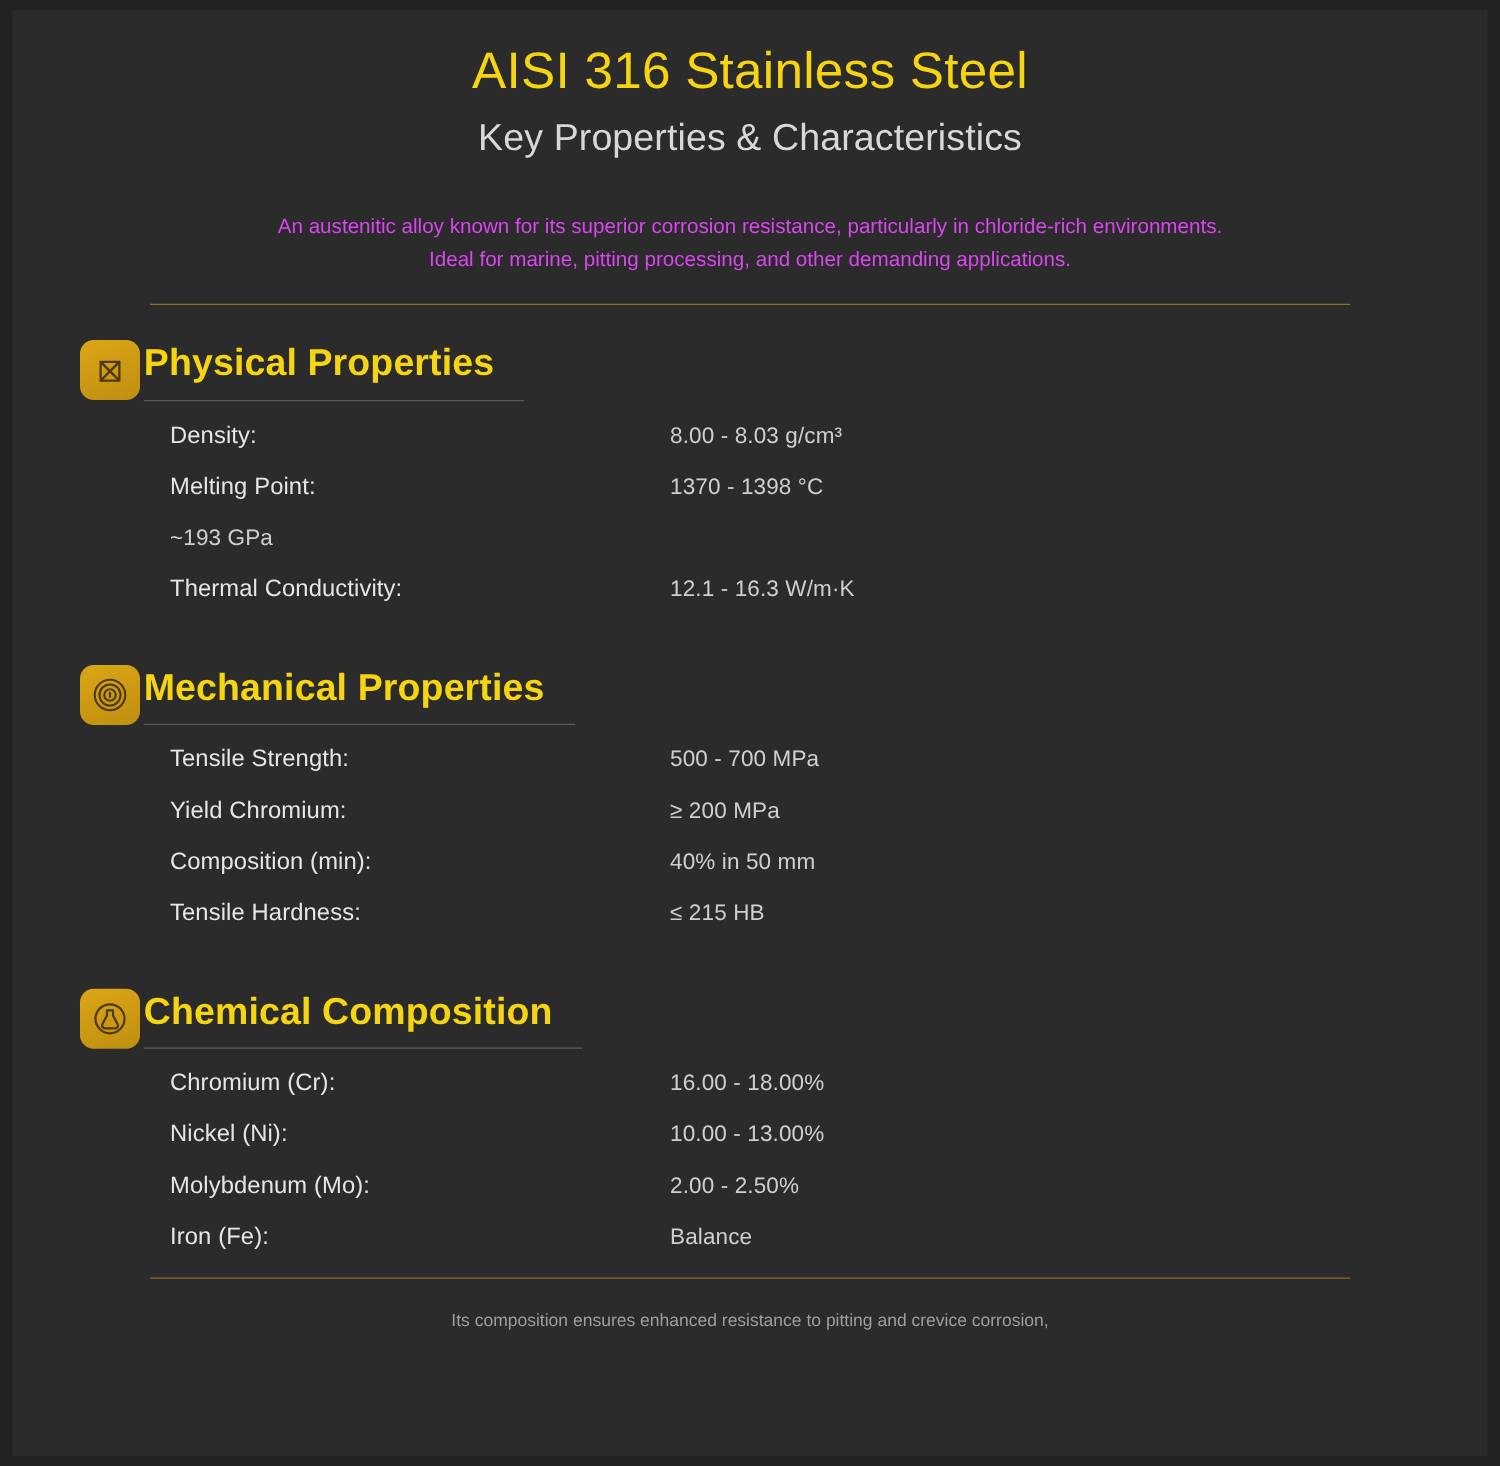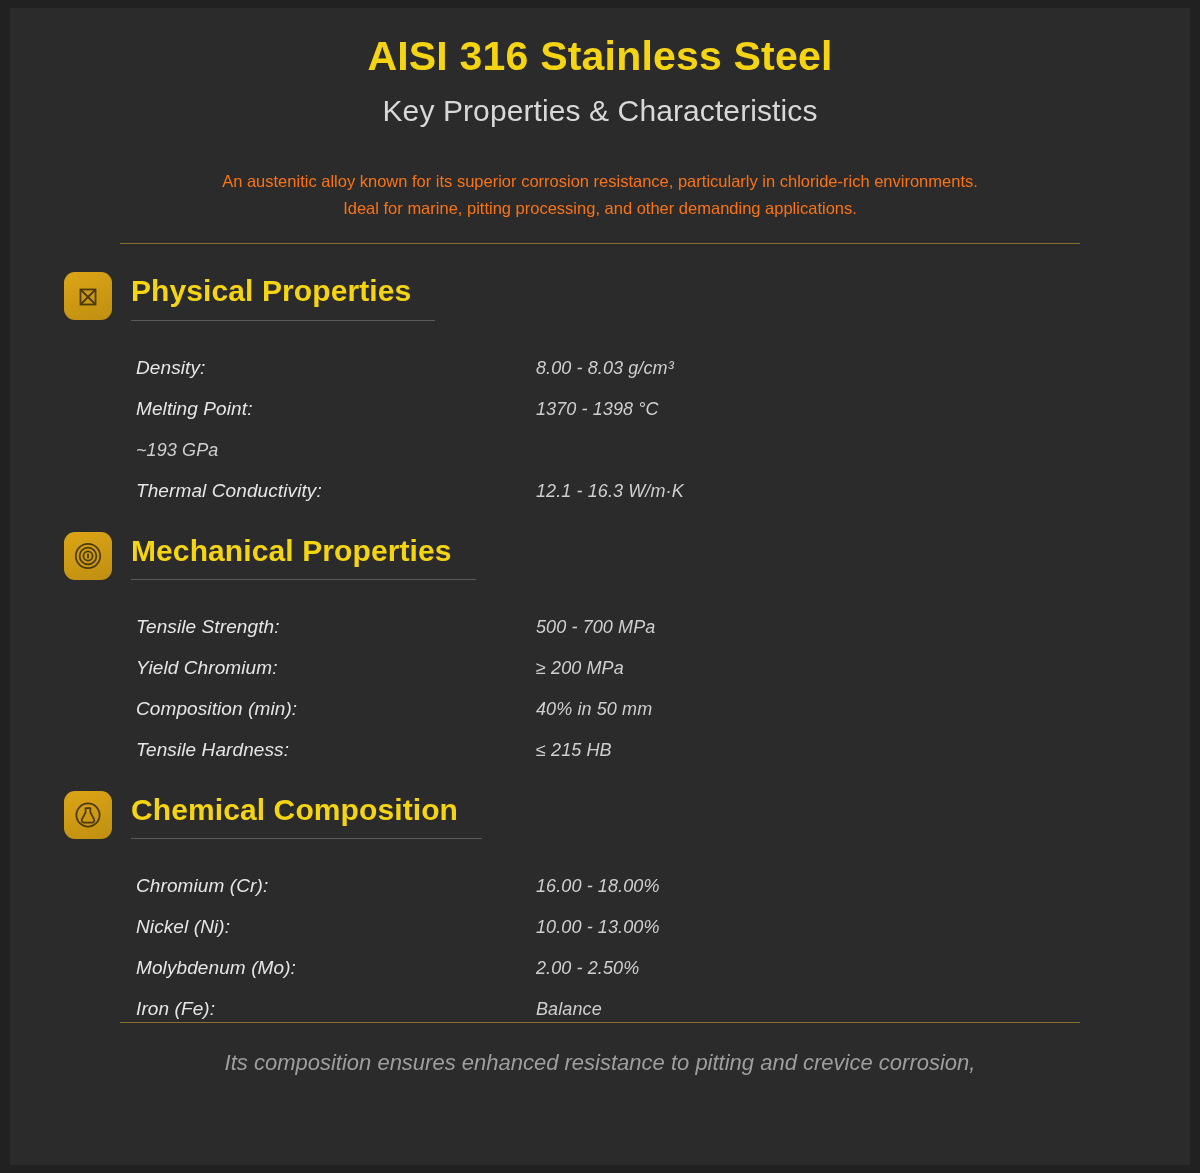--- a/index.html
+++ b/index.html
@@ -28,57 +28,57 @@
     width:1180px;
     height:1157px;
     background:#2b2b2b;
   }
 
   
   .header { padding-top:26px; text-align:center; }
 
   .main-title {
     font-size:41px;
-    font-weight:bold;
+    font-weight:normal;
     color:#F5D412;
     letter-spacing:0.2px;
     line-height:1.12;
   }
 
   .sub-title {
     margin-top:14px;
     font-size:30px;
     font-weight:normal;
     color:#d8d8d8;
     letter-spacing:0.1px;
   }
 
   .intro {
     margin-top:40px;
     font-size:16.5px;
     line-height:1.62;
-    color:#f97316;
+    color:#d946ef;
     text-align:center;
     padding:0 120px;
   }
 
   .gold-rule {
     height:1px;
     background:#8a6d2f;
     margin:22px 110px 0 110px;
   }
 
   
   .section { margin-top:30px; padding-left:54px; }
   .section.first { margin-top:28px; }
 
   .section-head {
     display:flex;
     align-items:center;
-    gap:19px;
+    gap:3px;
   }
 
   .sec-icon {
     width:48px;
     height:48px;
     flex:0 0 48px;
     border-radius:11px;
     background:linear-gradient(160deg,#dCa516 0%,#c08f11 100%);
     display:flex;
     align-items:center;
@@ -101,23 +101,22 @@
     height:1px;
     background:#5a5a5a;
     margin-top:11px;
   }
 
   
   .rows { margin-top:17px; padding-left:72px; }
 
   .row {
     display:flex;
-    align-items:flex-end;
+    align-items:flex-start;
     height:41px;
-    font-style:italic;
   }
 
   .row-label {
     width:400px;
     flex:0 0 400px;
     font-size:19px;
     color:#e6e6e6;
     letter-spacing:0.1px;
   }
 
@@ -129,26 +128,25 @@
 
   
   .footer-rule {
     height:1px;
     background:#8a6d2f;
     margin:2px 110px 0 110px;
   }
 
   .footer-note {
     margin-top:22px;
-    font-size:22px;
+    font-size:14px;
     line-height:1.62;
     color:#9e9e9e;
     text-align:center;
     padding:0 150px;
-    font-style:italic;
   }
 </style>
 </head>
 <body>
 
 <div class="page">
   <div class="panel">
 
     <div class="header">
       <div class="main-title">AISI 316 Stainless Steel</div>

